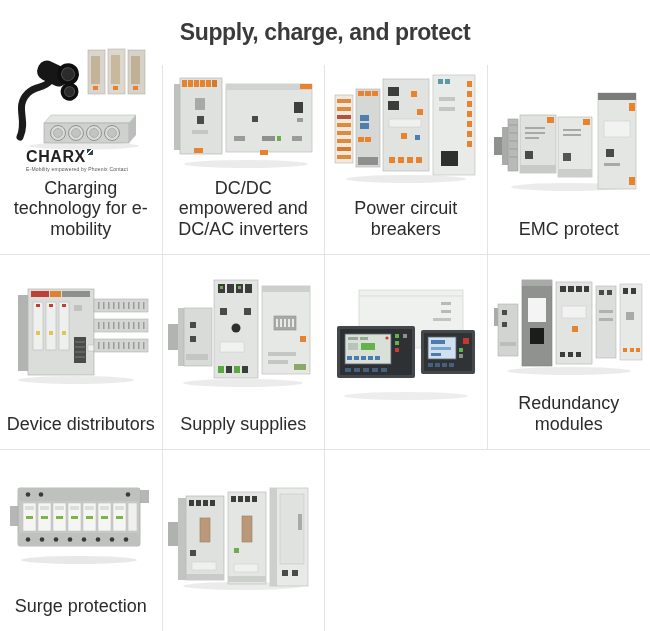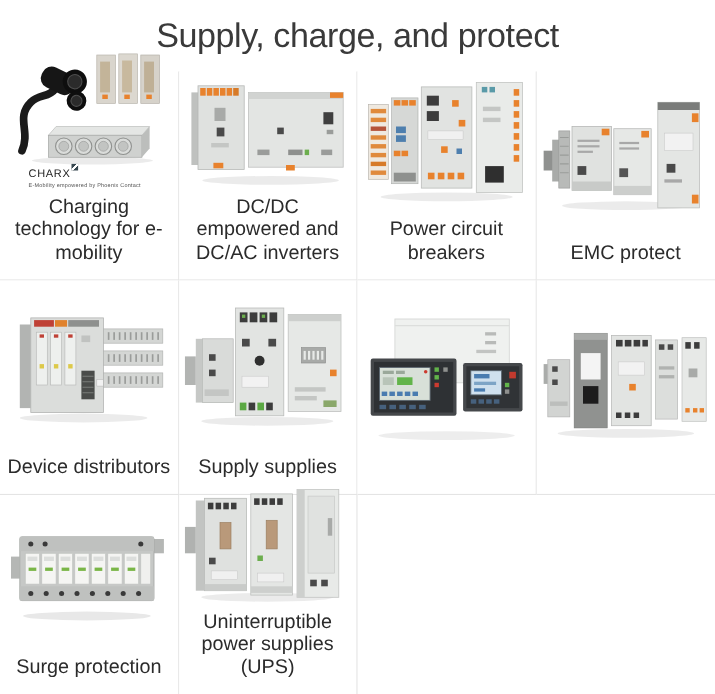--- a/index.html
+++ b/index.html
@@ -4,30 +4,30 @@
 <style>
   :root{
     --line:#e4e4e4;
     --txt:#2b2b2b;
     --title:#3a3a3a;
   }
   *{box-sizing:border-box;}
   body{margin:0;background:#fff;font-family:"Liberation Sans",sans-serif;}
   .page{width:650px;height:631px;background:#fff;overflow:hidden;position:relative;}
   .title{height:65px;display:flex;align-items:center;justify-content:center;
-         font-size:31px;font-weight:normal;color:var(--title);letter-spacing:-0.4px;}
+         font-size:23px;font-weight:bold;color:var(--title);letter-spacing:-0.4px;}
   .grid{display:grid;grid-template-columns:repeat(4,1fr);grid-template-rows:190px 195px 181px;}
   .tile{display:flex;flex-direction:column;align-items:center;justify-content:flex-end;
         padding-bottom:15px;cursor:pointer;background:#fff;}
   .c-r{border-right:1px solid var(--line);}
   .c-b{border-bottom:1px solid var(--line);}
   .art{flex:1;width:100%;display:flex;flex-direction:column;align-items:center;justify-content:center;}
   .label{font-size:18px;line-height:1.13;color:var(--txt);text-align:center;max-width:152px;margin-top:6px;}
   .charx{align-self:flex-start;margin-left:26px;margin-top:-2px;line-height:1;}
-  .charx-brand{font-weight:normal;font-size:10px;color:#222;letter-spacing:0.6px;display:inline-block;}
+  .charx-brand{font-weight:bold;font-size:16px;color:#222;letter-spacing:0.6px;display:inline-block;}
   .charx-mark{display:inline-block;width:6px;height:6px;background:#36474f;vertical-align:top;margin-left:1px;
               background-image:linear-gradient(135deg,transparent 40%,#fff 40%,#fff 58%,transparent 58%);}
   .charx-tagline{font-size:5px;color:#555;margin-top:2px;letter-spacing:0.2px;}
   svg{display:block;}
 </style>
 </head>
 <body>
 
 <div class="page">
   <div class="title">Supply, charge, and protect</div>
@@ -438,20 +438,21 @@
             <rect x="126" y="20" width="22" height="76" fill="#e7e9e7" stroke="#bcbebc" stroke-width="0.6"></rect>
             <rect x="129" y="24" width="5" height="6" fill="#3c3c3c"></rect>
               <rect x="137" y="24" width="5" height="6" fill="#3c3c3c"></rect>
             <rect x="132" y="48" width="8" height="8" fill="#a8aaa8"></rect>
             <rect x="129" y="84" width="4" height="4" fill="#e8822d"></rect>
               <rect x="136" y="84" width="4" height="4" fill="#e8822d"></rect>
               <rect x="142" y="84" width="4" height="4" fill="#e8822d"></rect>
           </g>
         </svg>
       </div>
+      <div class="label">Redundancy modules</div>
     </div>
 
     <div class="tile c-r">
       <div class="art">
         <svg width="150" height="100" viewBox="0 0 150 100">
           <ellipse cx="73" cy="90" rx="58" ry="4" fill="rgba(0,0,0,0.09)"></ellipse>
           <g>
             <rect x="4" y="36" width="8" height="20" fill="#b5b7b5"></rect>
             <rect x="134" y="20" width="9" height="13" fill="#b5b7b5"></rect>
             <rect x="12" y="18" width="122" height="58" rx="2" fill="#c6c8c6" stroke="#a6a8a6" stroke-width="0.8"></rect>
@@ -529,20 +530,19 @@
           <g>
             <rect x="102" y="14" width="38" height="98" fill="#e8eae8" stroke="#c0c2c0" stroke-width="0.7"></rect>
             <rect x="102" y="14" width="7" height="98" fill="#cdcfcd"></rect>
             <rect x="112" y="20" width="24" height="70" fill="#e0e2e0" stroke="#c6c8c6" stroke-width="0.6"></rect>
             <rect x="130" y="40" width="4" height="16" fill="#a8aaa8"></rect>
             <rect x="114" y="96" width="6" height="6" fill="#4a4a4a"></rect>
               <rect x="124" y="96" width="6" height="6" fill="#4a4a4a"></rect>
           </g>
         </svg>
       </div>
-      <div class="label">Uninterruptible power supplies (UPS)</div>
     </div>
 
     <div></div>
     <div></div>
 
   </div>
 </div>
 
 </body></html>

